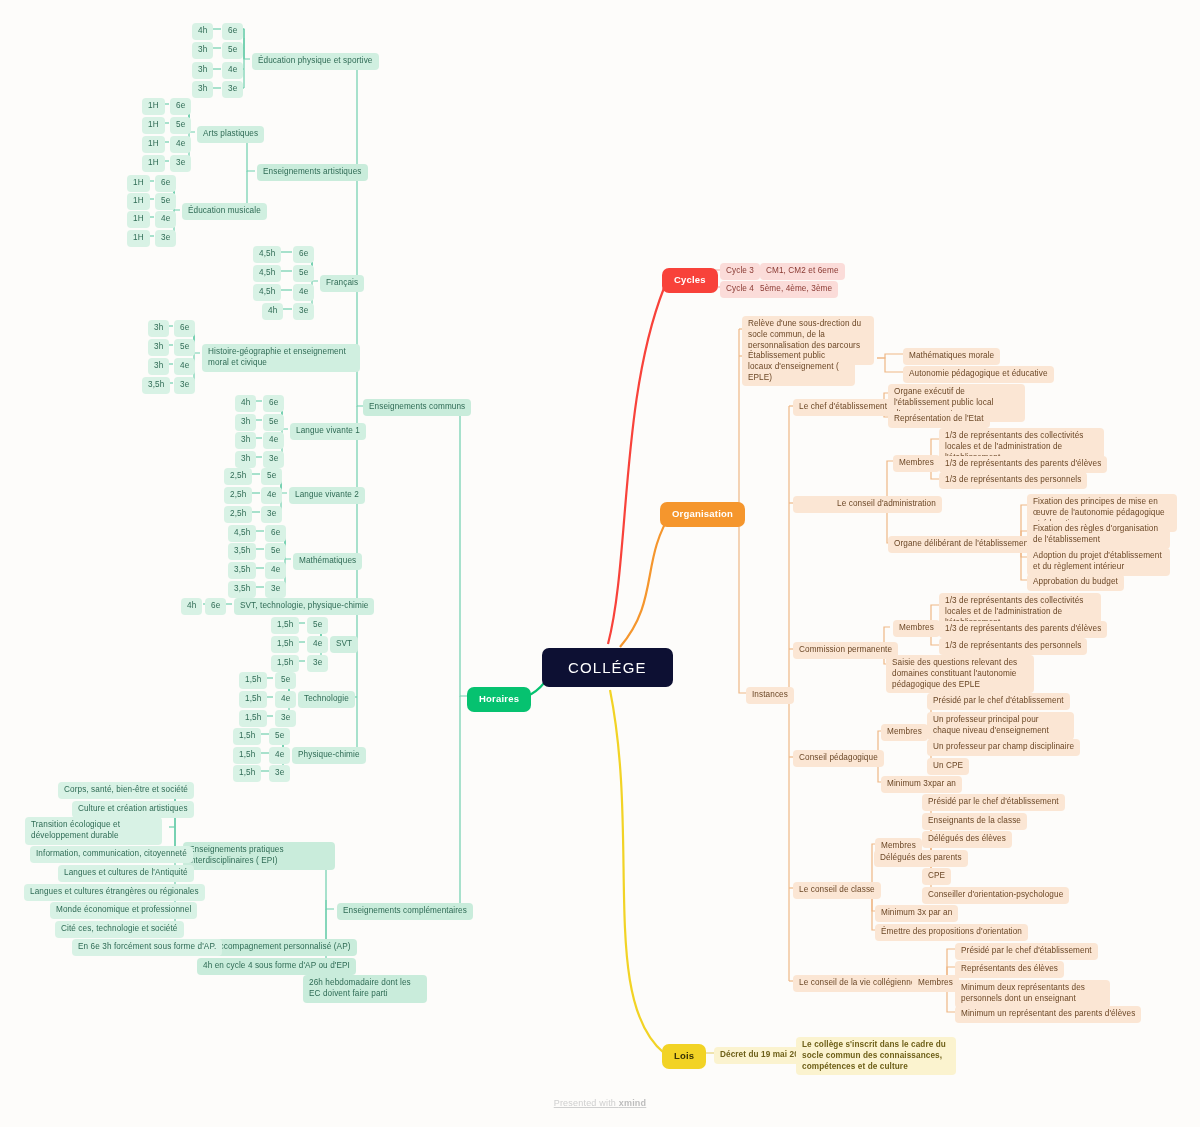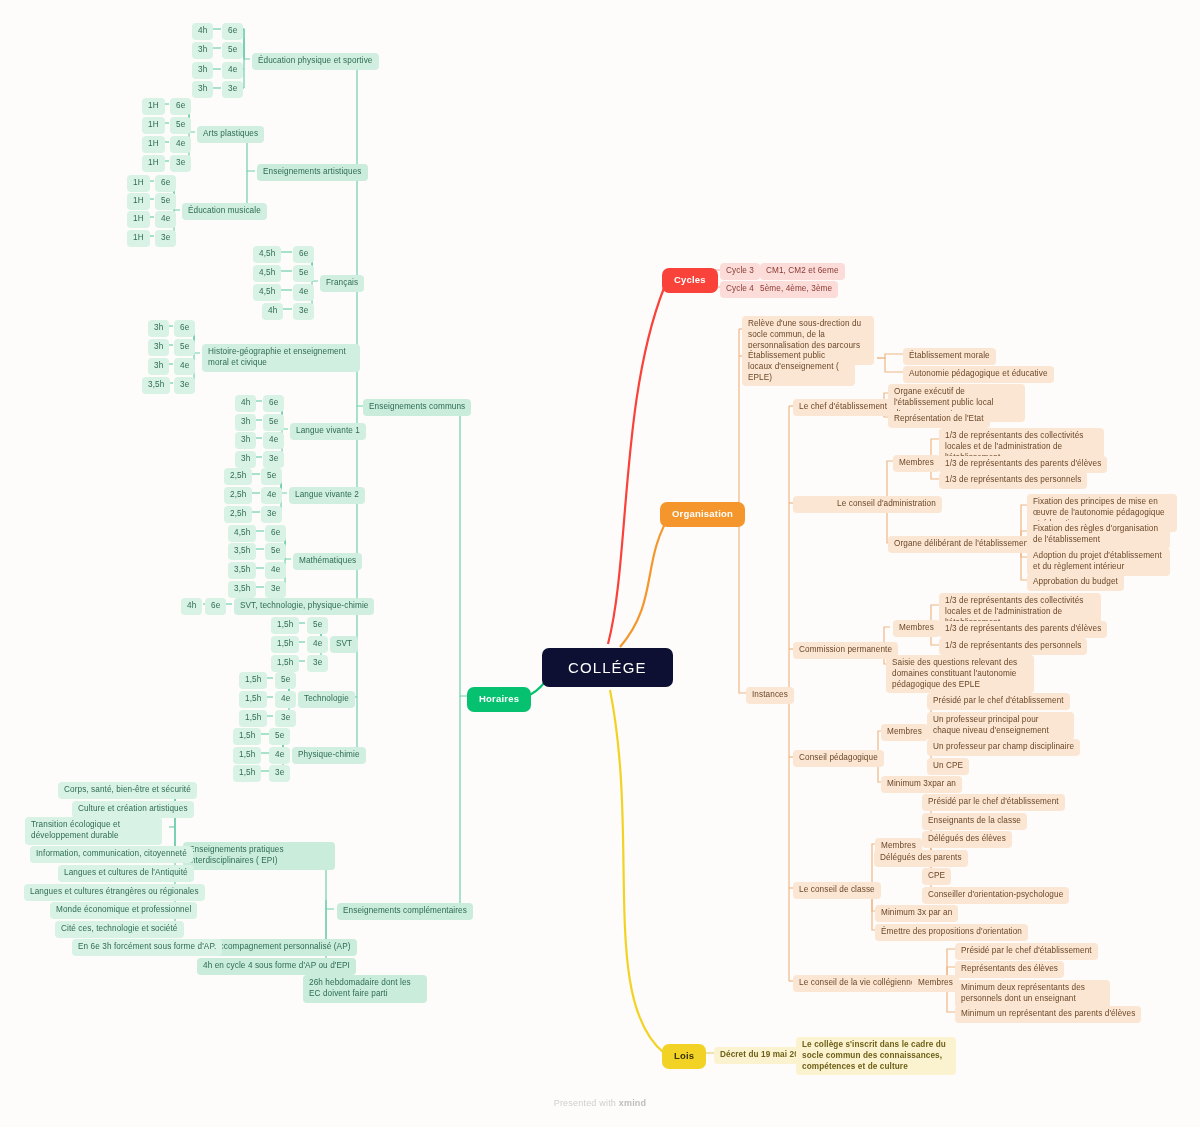--- a/index.html
+++ b/index.html
@@ -342,21 +342,21 @@
 
   <div class="node y-root" style="left:662px; top:1044px;">Lois</div>
   <div class="node y-leaf" style="left:714px; top:1047px;">Décret du 19 mai 2015</div>
   <div class="node y-leaf" style="left:796px; top:1037px; width:160px;">Le collège s'inscrit dans le cadre  du socle commun des connaissances, compétences et de culture</div>
 
   <div class="node o-root" style="left:660px; top:502px;">Organisation</div>
 
   <div class="node o-leaf" style="left:742px; top:316px; width:132px;">Relève d'une sous-drection du socle commun, de la personnalisation  des parcours scolaires et de l'orientation</div>
 
   <div class="node o-leaf" style="left:742px; top:348px; width:113px;">Établissement public locaux d'enseignement ( EPLE)</div>
-  <div class="node o-leaf" style="left:903px; top:348px;">Établissement morale</div>
+  <div class="node o-leaf" style="left:903px; top:348px;">Mathématiques morale</div>
   <div class="node o-leaf" style="left:903px; top:366px;">Autonomie pédagogique et éducative</div>
 
   <div class="node o-leaf" style="left:746px; top:687px;">Instances</div>
 
   <div class="node o-leaf" style="left:793px; top:399px;">Le chef d'établissement</div>
   <div class="node o-leaf" style="left:888px; top:384px; width:137px;">Organe exécutif de l'établissement public local d'enseignement</div>
   <div class="node o-leaf" style="left:888px; top:411px;">Représentation de l'Etat</div>
 
   <div class="node o-leaf" style="left:793px; top:496px;padding-left:44px;">Le conseil d'administration</div>
   <div class="node o-leaf" style="left:893px; top:455px;">Membres</div>
@@ -508,32 +508,32 @@
 
   <div class="node g-mid" style="left:292px; top:747px;">Physique-chimie</div>
   <div class="node g-leaf hr-pair" style="left:233px; top:728px;">1,5h</div>
   <div class="node g-leaf hr-pair" style="left:269px; top:728px;">5e</div>
   <div class="node g-leaf hr-pair" style="left:233px; top:747px;">1,5h</div>
   <div class="node g-leaf hr-pair" style="left:269px; top:747px;">4e</div>
   <div class="node g-leaf hr-pair" style="left:233px; top:765px;">1,5h</div>
   <div class="node g-leaf hr-pair" style="left:269px; top:765px;">3e</div>
 
   <div class="node g-branch" style="left:183px; top:842px; width:152px;">Enseignements pratiques interdisciplinaires ( EPI)</div>
-  <div class="node g-leaf" style="left:58px; top:782px;">Corps, santé, bien-être et sécurité</div>
+  <div class="node g-leaf" style="left:58px; top:782px;">Corps, santé, bien-être et société</div>
   <div class="node g-leaf" style="left:72px; top:801px;">Culture et création artistiques</div>
   <div class="node g-leaf" style="left:25px; top:817px; width:137px;">Transition écologique et développement durable</div>
   <div class="node g-leaf" style="left:30px; top:846px;">Information, communication, citoyenneté</div>
   <div class="node g-leaf" style="left:58px; top:865px;">Langues et cultures de l'Antiquité</div>
   <div class="node g-leaf" style="left:24px; top:884px;">Langues et cultures étrangères ou régionales</div>
   <div class="node g-leaf" style="left:50px; top:902px;">Monde économique et professionnel</div>
   <div class="node g-leaf" style="left:55px; top:921px;">Cité ces, technologie et société</div>
 
   <div class="node g-branch" style="left:208px; top:939px;">Accompagnement personnalisé (AP)</div>
   <div class="node g-leaf" style="left:72px; top:939px;">En 6e 3h forcément sous forme d'AP.</div>
 
   <div class="node g-branch" style="left:197px; top:958px;">4h en cycle 4  sous forme d'AP ou d'EPI</div>
   <div class="node g-branch" style="left:303px; top:975px; width:124px;">26h hebdomadaire dont les EC doivent faire parti</div>
 
-  <div class="footer" style="top:1098px;">
+  <div class="footer" style="top:1098px;text-decoration:underline;">
     <span>Presented with </span><b>xmind</b>
   </div>
 
 </div>
 
 </body></html>

